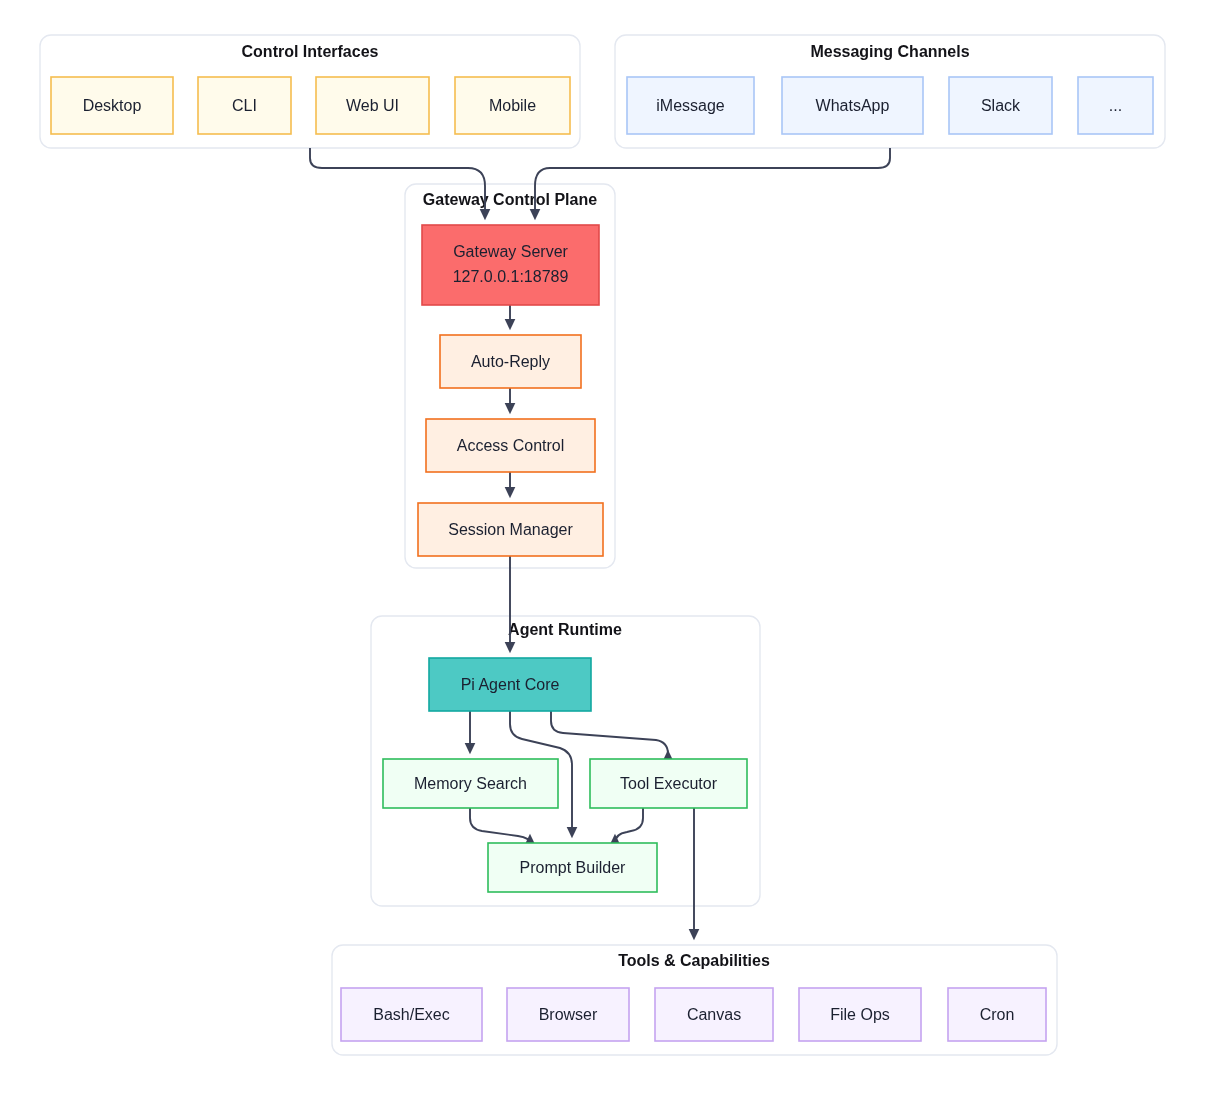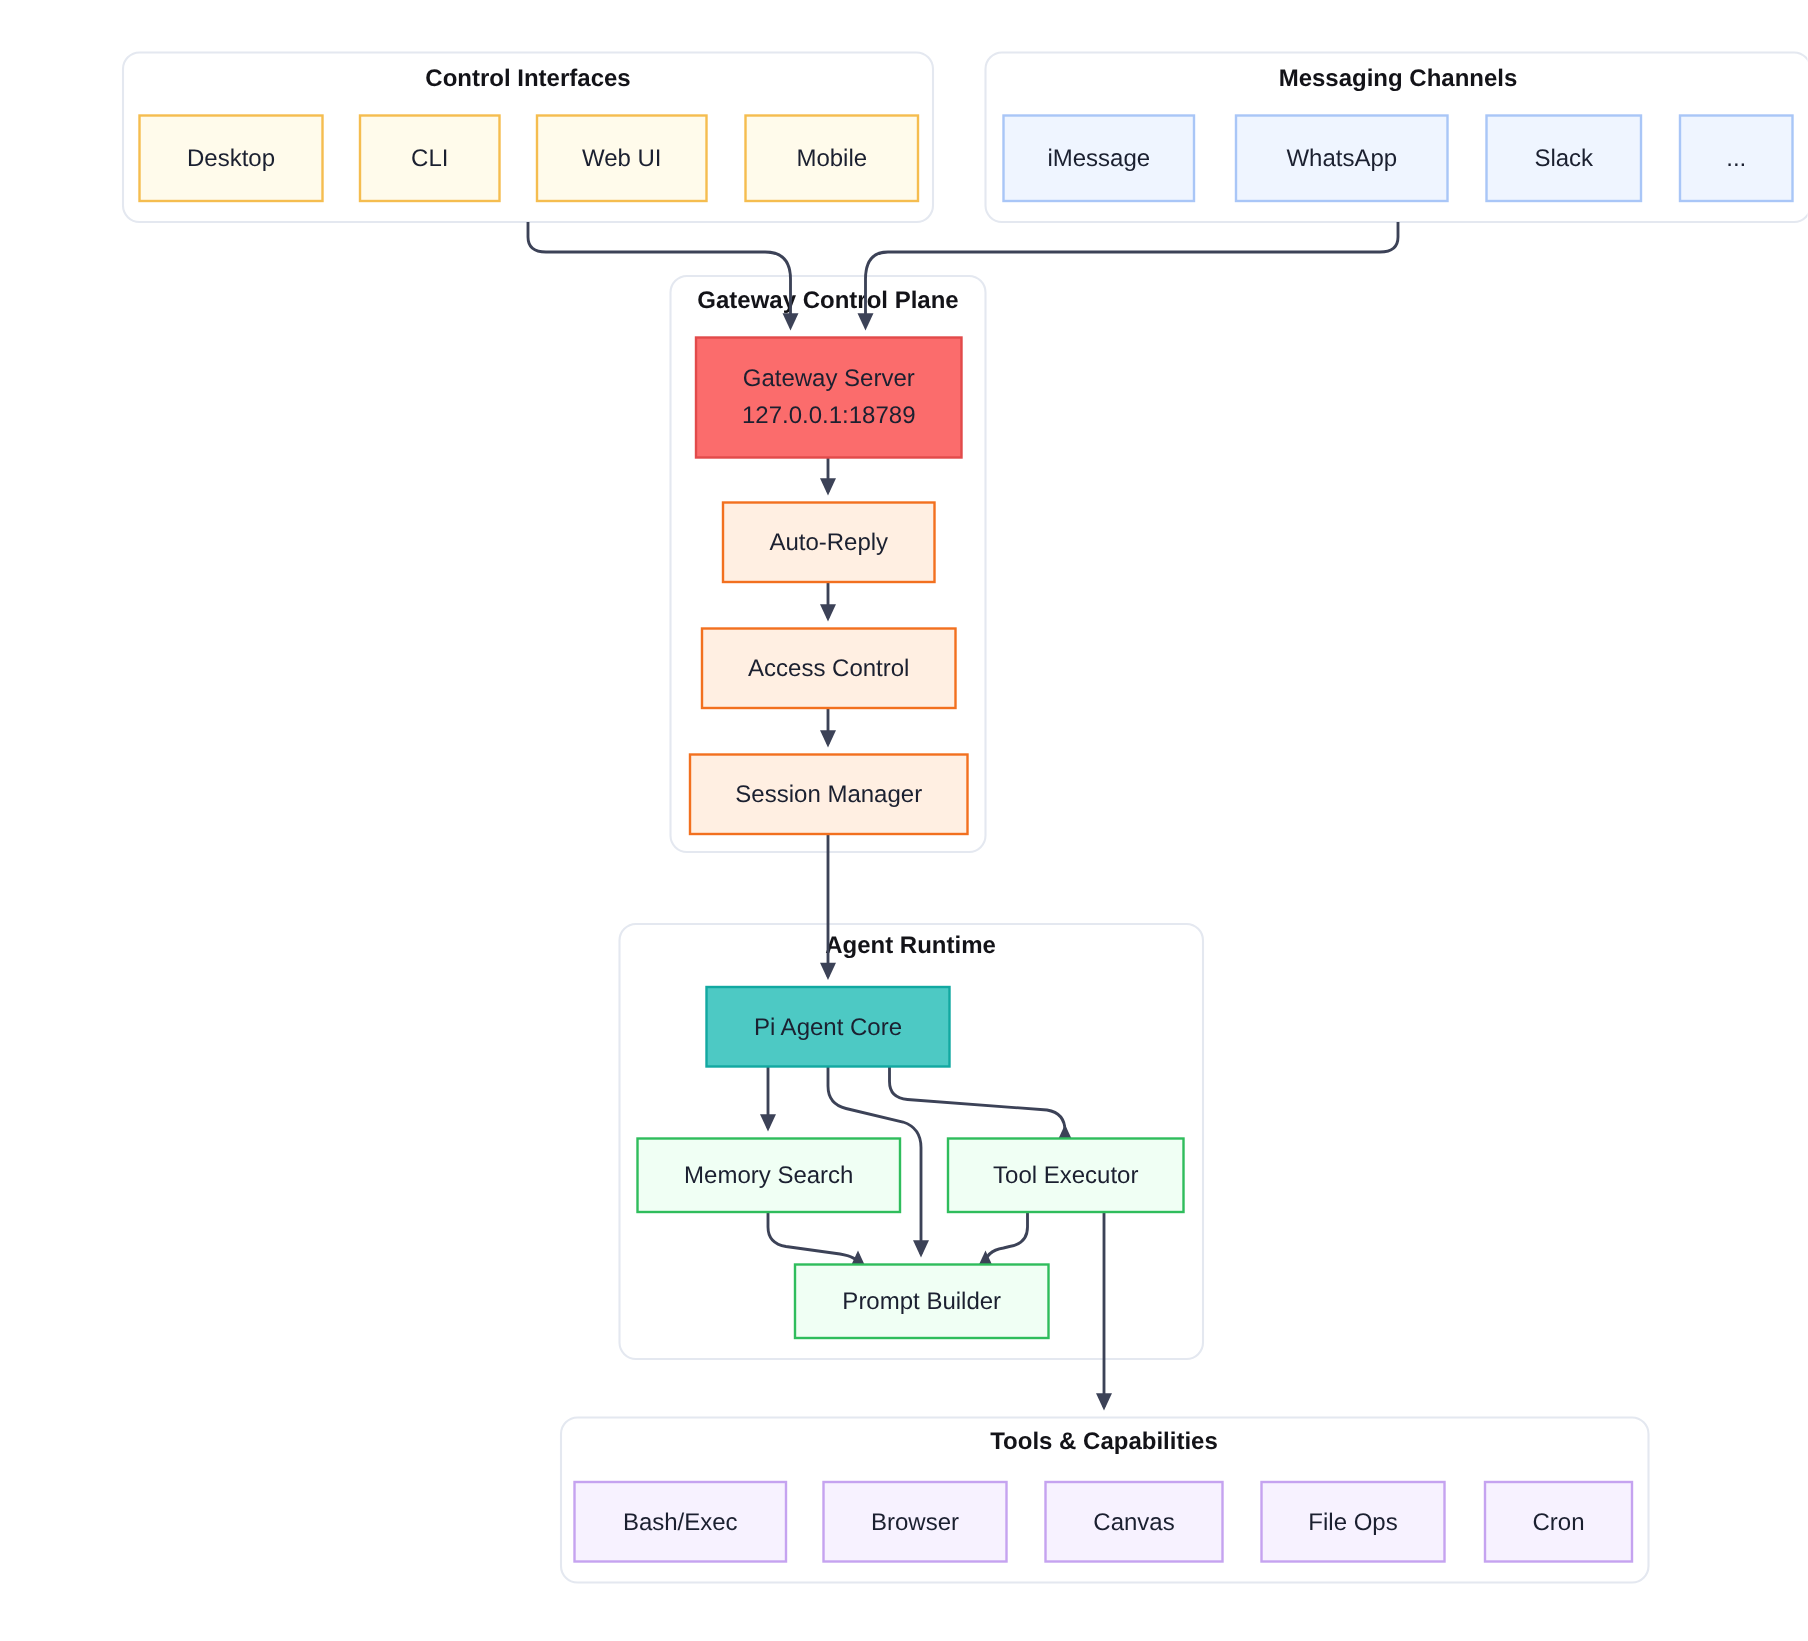--- a/index.html
+++ b/index.html
@@ -10,21 +10,20 @@
   body {
     width: 1205px;
     height: 1094px;
     font-family: "Liberation Sans", sans-serif;
     overflow: hidden;
   }
   #diagram-root {
     position: relative;
     width: 957px;
     height: 1094px;
-    margin-left: 42px;
   }
   svg#flowchart {
     display: block;
     width: 1205px;
     height: 1094px;
   }
   .cluster-rect {
     fill: #ffffff;
     stroke: #e4e8f0;
     stroke-width: 1.4;

